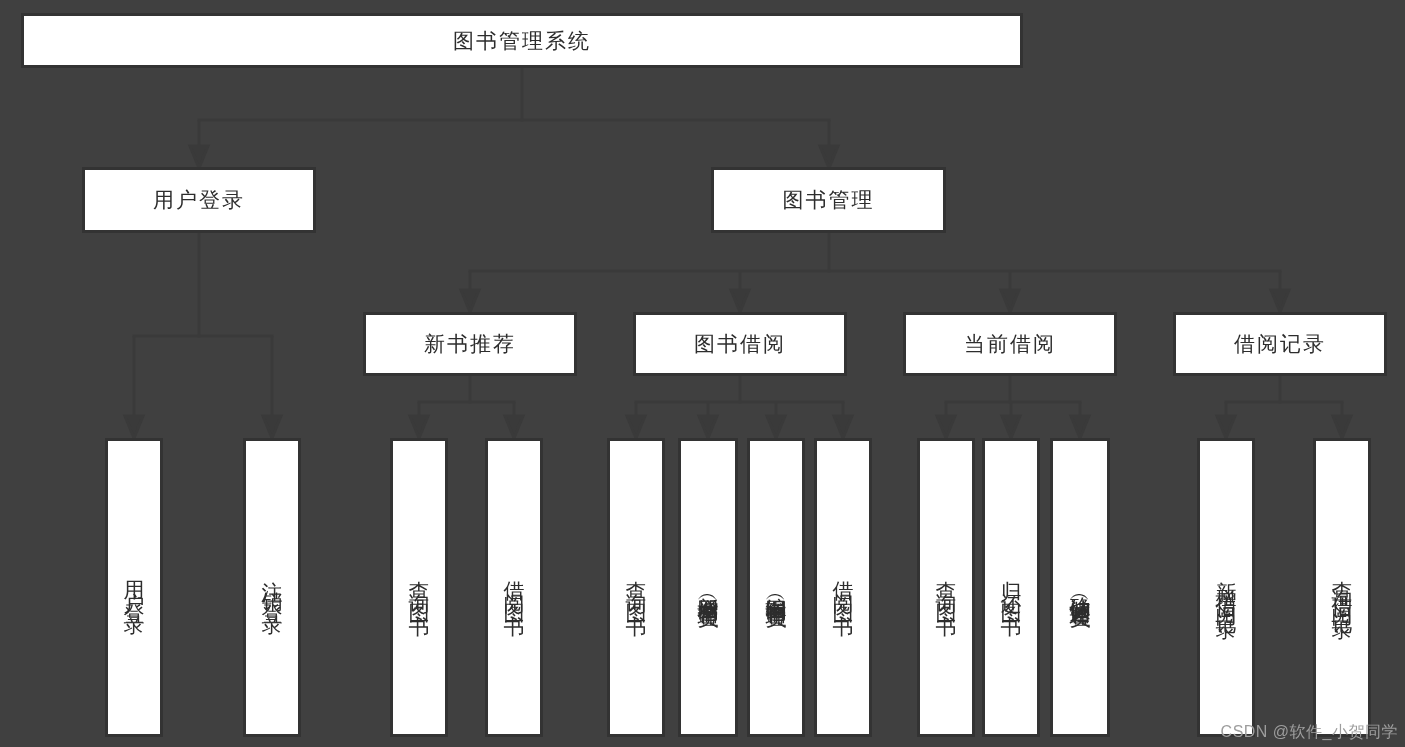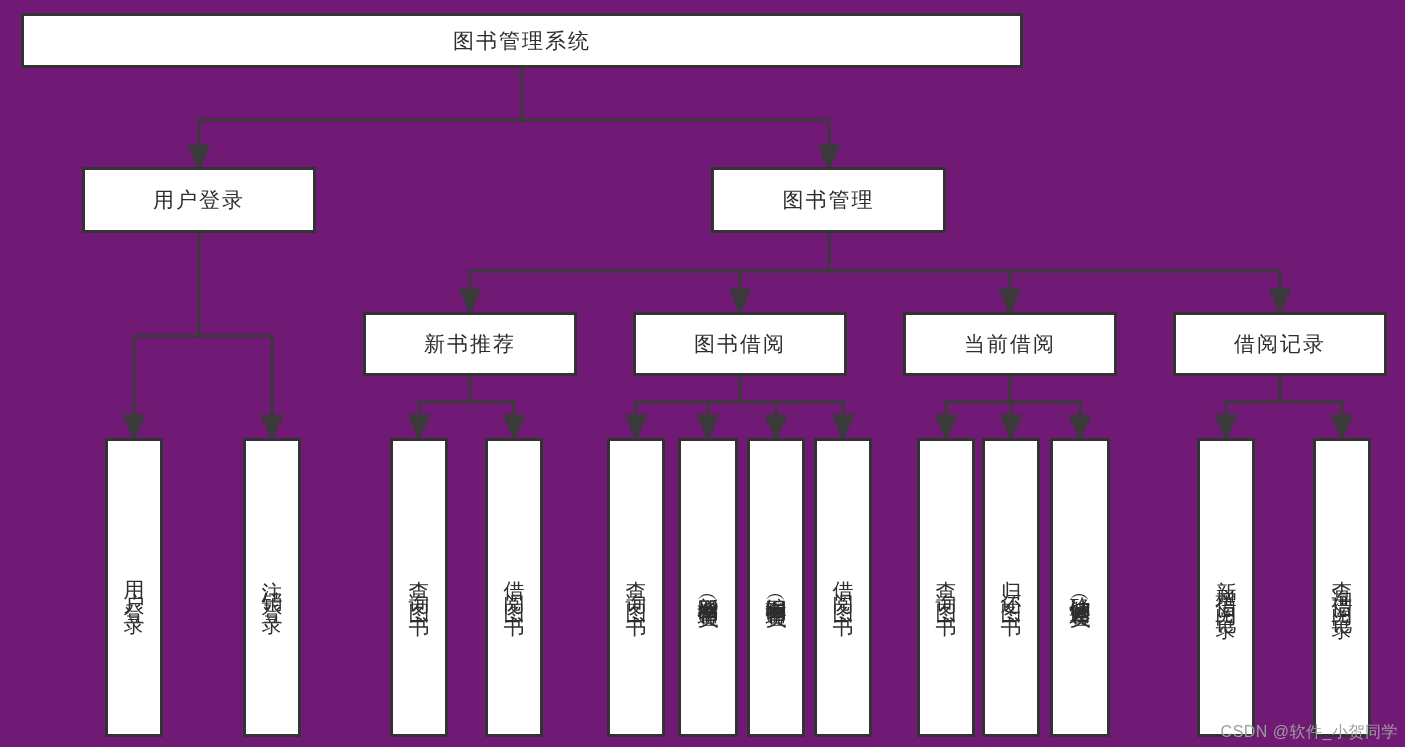--- a/index.html
+++ b/index.html
@@ -1,19 +1,19 @@
 <!DOCTYPE html>
 <html><head>
 <meta charset="utf-8">
 <style>
   html,body{margin:0;padding:0;background:#ffffff;}
   .stage{
     position:relative;
     width:1405px;height:747px;
-    background:#701a75;
+    background:#404040;
     font-family:"Liberation Sans","DejaVu Sans",sans-serif;
     overflow:hidden;
   }
   .connector-layer{position:absolute;left:0;top:0;}
   .node{
     position:absolute;
     box-sizing:border-box;
     border:3px solid #333333;
     background:#ffffff;
     display:flex;

